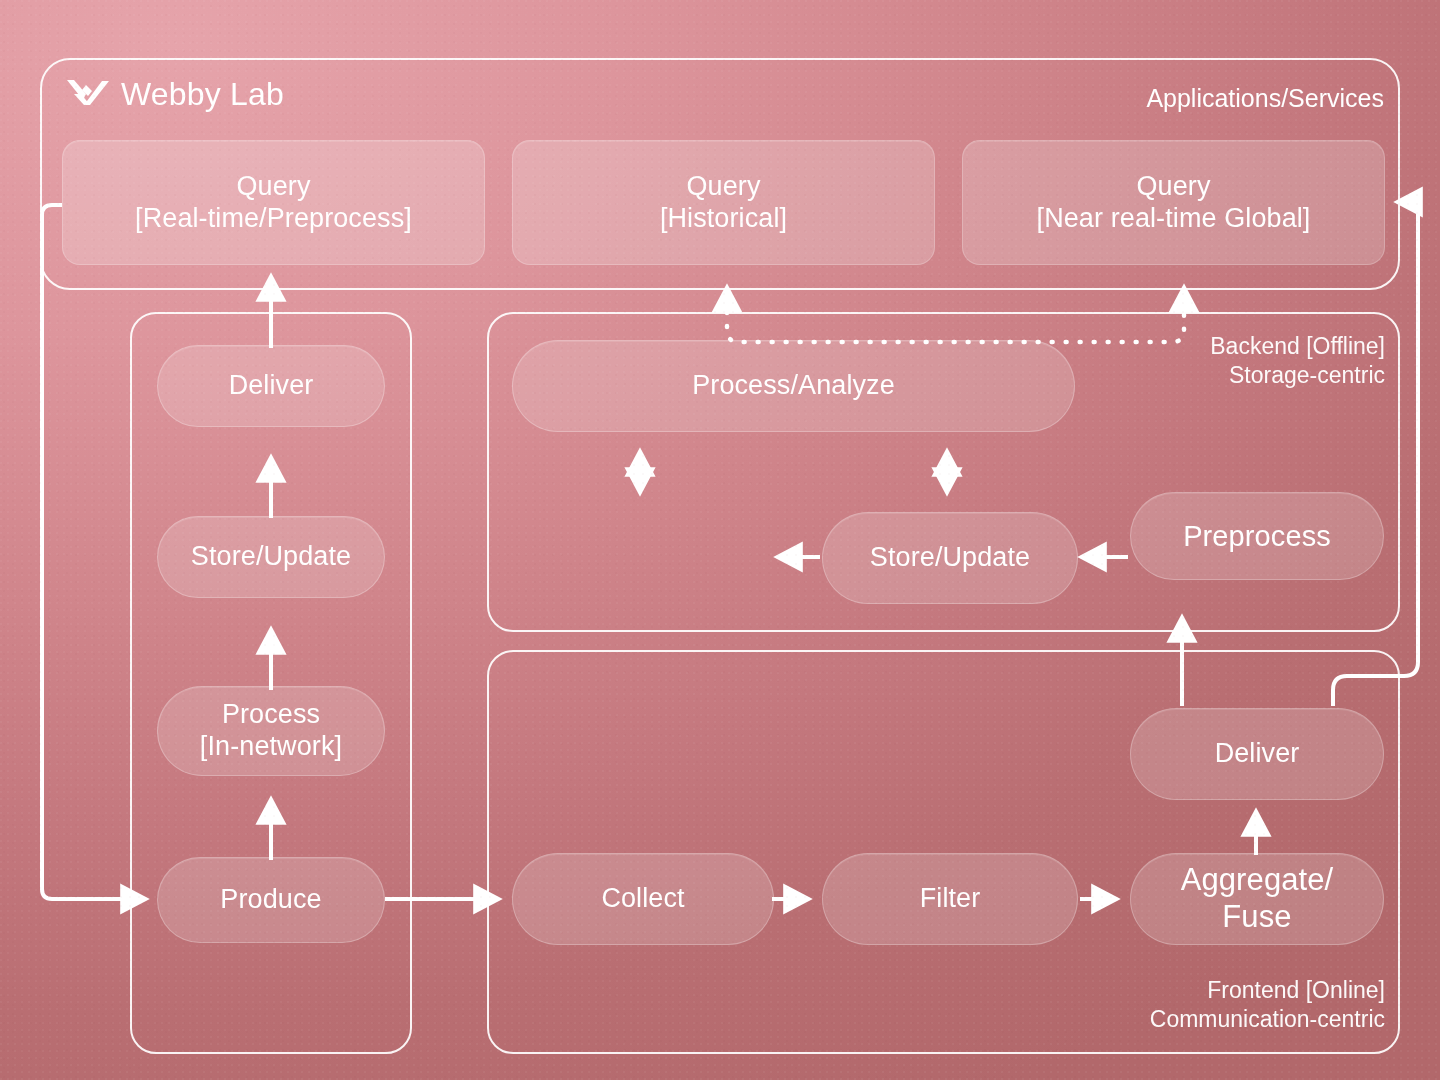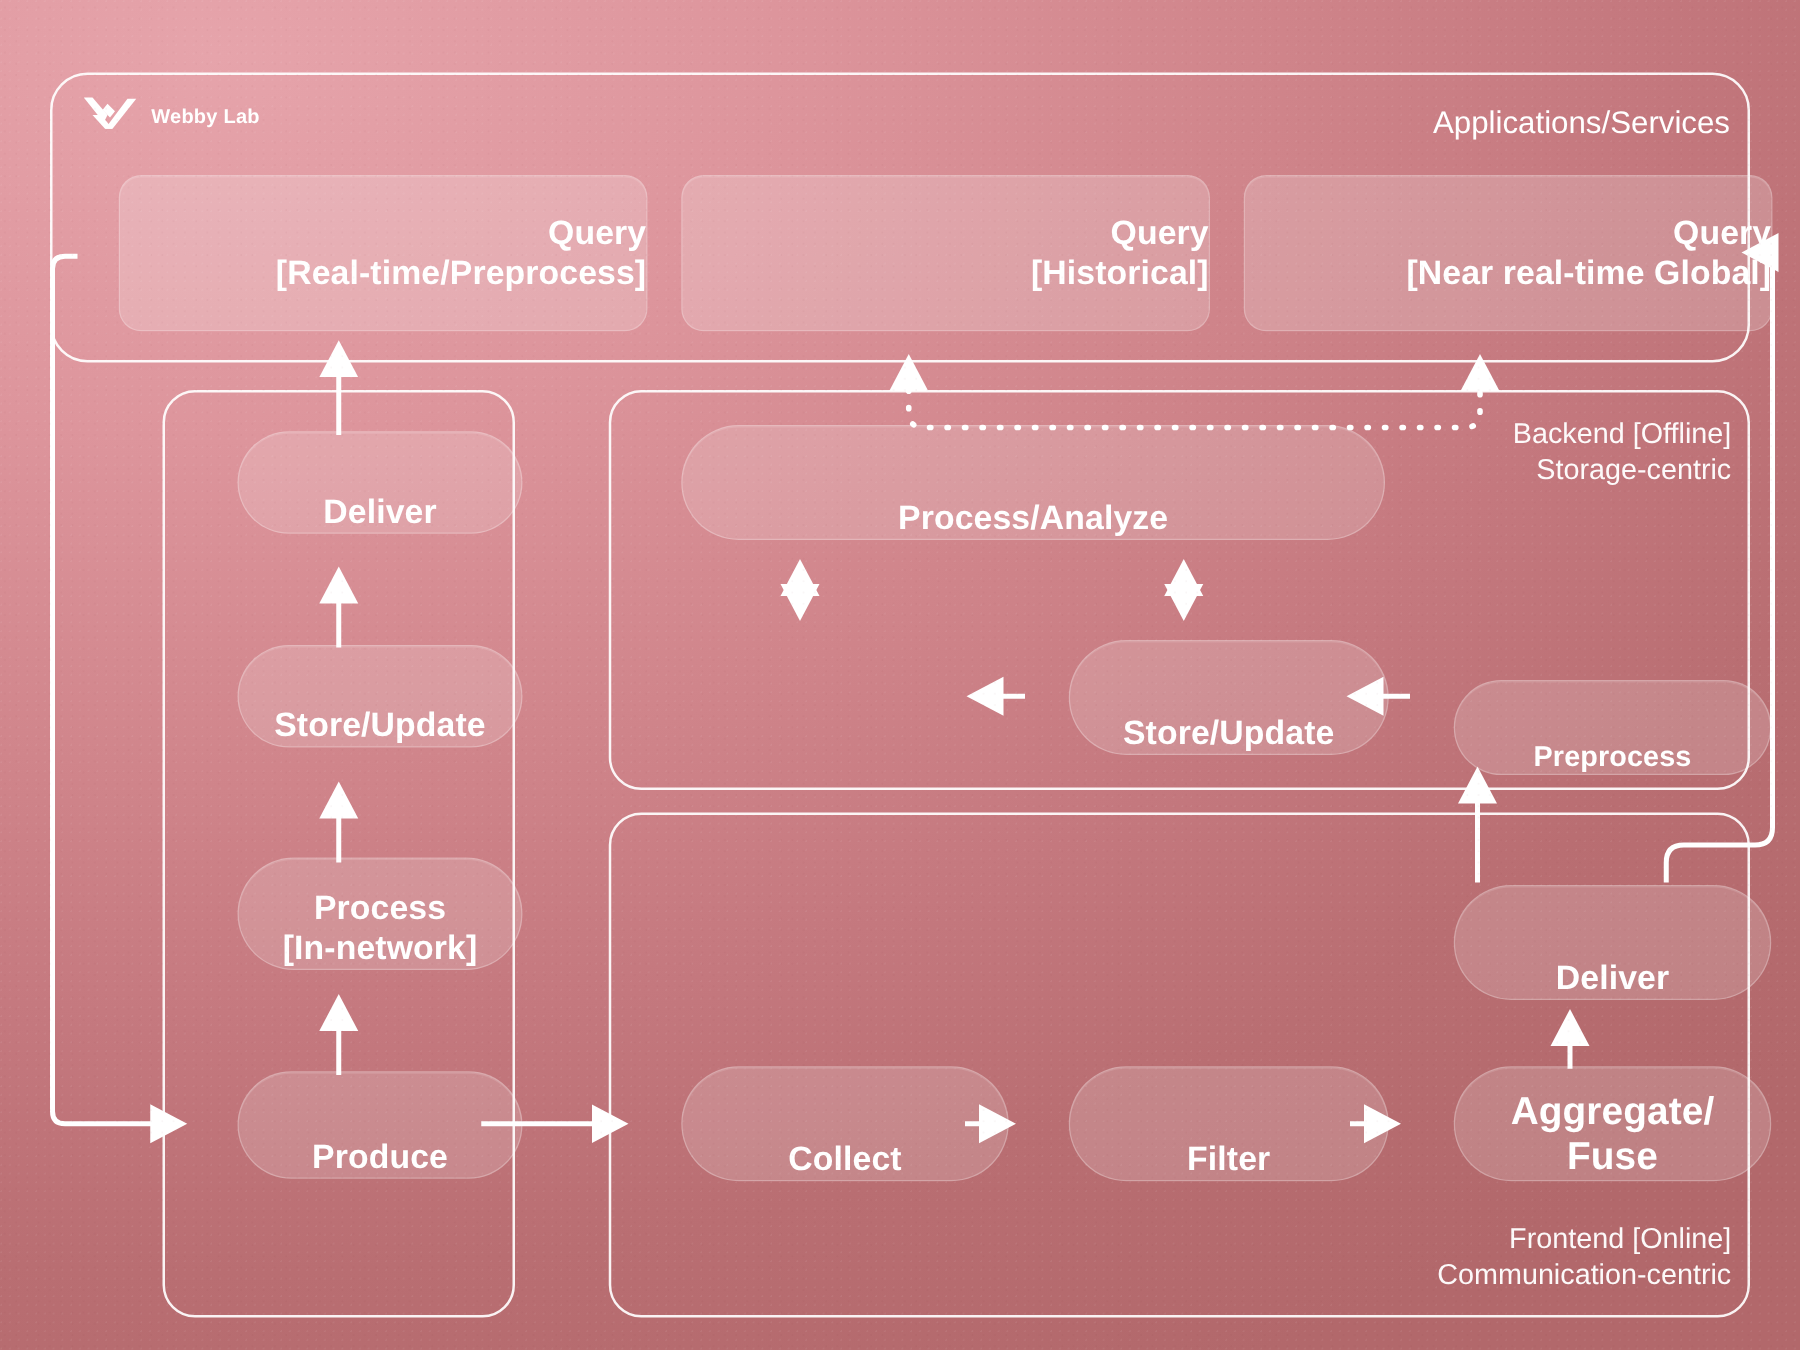--- a/index.html
+++ b/index.html
@@ -45,31 +45,30 @@
     border-radius: 26px;
     box-sizing: border-box;
   }
   .frame.outer { border-radius: 30px; }
 
   
   .node {
     position: absolute;
     box-sizing: border-box;
     display: flex;
-    align-items: flex-end;
+    align-items: center;
     justify-content: center;
     text-align: center;
     color: #ffffff;
-    font-weight: 700;
+    font-weight: 400;
     letter-spacing: .1px;
     line-height: 1.18;
     background: rgba(255,255,255,.17);
     border: 1.5px solid rgba(255,255,255,.26);
     box-shadow: inset 0 1px 0 rgba(255,255,255,.12);
-    margin-left: 33px;
   }
   .node.pill   { border-radius: 999px; }
   .node.rect   { border-radius: 18px; }
 
   .query {
     background: rgba(255,255,255,.20);
     border: 1.5px solid rgba(255,255,255,.22);
     font-size: 27px;
   }
 
@@ -89,22 +88,22 @@
   #brand {
     position: absolute;
     left: 66px;
     top: 76px;
     display: flex;
     align-items: center;
     gap: 11px;
   }
   #brand-name {
     color: #fff;
-    font-size: 16px;
-    font-weight: 700;
+    font-size: 32px;
+    font-weight: 400;
     letter-spacing: .2px;
   }
   #apps-label {
     position: absolute;
     right: 56px;
     top: 84px;
     color: #fff;
     font-size: 25px;
     font-weight: 400;
   }
@@ -207,21 +206,21 @@
 
 
   <div class="frame" style="left:487px; top:312px; width:913px; height:320px;"></div>
 
   <div class="node pill" style="left:512px; top:340px; width:563px; height:92px; font-size:27px;">
     <span>Process/Analyze</span>
   </div>
   <div class="node pill" style="left:822px; top:512px; width:256px; height:92px; font-size:27px;">
     <span>Store/Update</span>
   </div>
-  <div class="node pill" style="left:1130px; top:544px; width:254px; height:76px; font-size:23px;">
+  <div class="node pill" style="left:1130px; top:492px; width:254px; height:88px; font-size:29px;">
     <span>Preprocess</span>
   </div>
 
   <div class="caption right" style="left:1080px; top:332px; width:305px;">Backend [Offline]
 Storage-centric</div>
 
   <div class="frame" style="left:487px; top:650px; width:913px; height:404px;"></div>
 
   <div class="node pill" style="left:1130px; top:708px; width:254px; height:92px; font-size:27px;">
     <span>Deliver</span>

